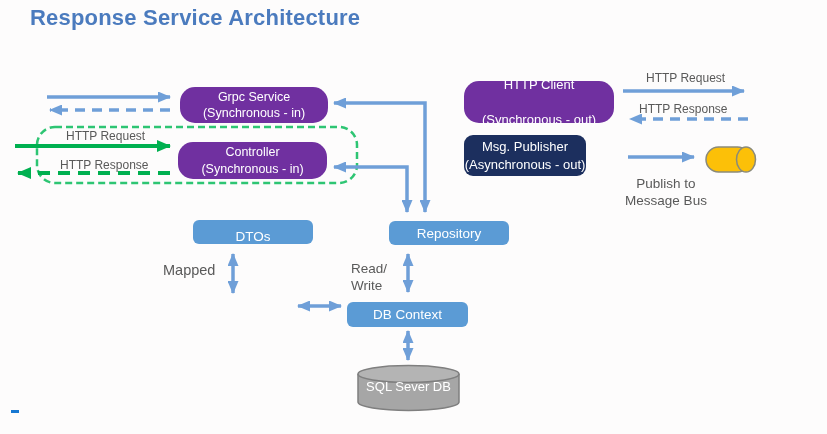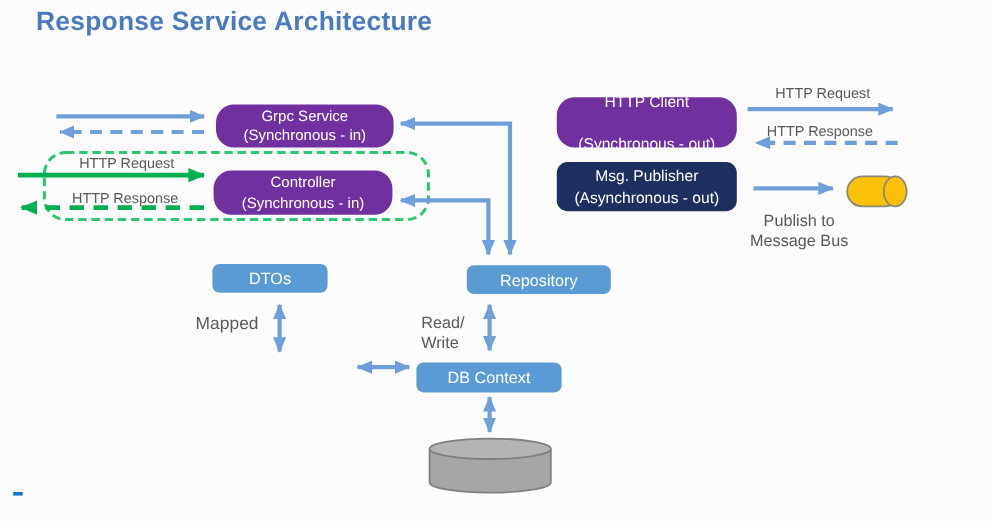--- a/index.html
+++ b/index.html
@@ -11,22 +11,22 @@
   .node{position:absolute;display:flex;flex-direction:column;align-items:center;justify-content:center;color:#fff;text-align:center;}
   .node-2line{border-radius:9px;font-size:12.5px;line-height:16.5px;}
   .node-1line{border-radius:6px;font-size:13.5px;}
   .purple{background:var(--purple);border-radius:15px;}
   .navy{background:var(--navy);}
   .bluebox{background:var(--blue-box);}
 
   .grpc{left:180px;top:87px;width:148px;height:36px;}
   .controller{left:178px;top:142px;width:149px;height:37px;}
   .httpclient{left:464px;top:81px;width:150px;height:42px;font-size:13px;line-height:18px;gap:17px;}
-  .msgpub{left:464px;top:135px;width:150px;height:41px;font-size:13px;line-height:18px;}
-  .dtos{left:177px;top:220px;width:96px;height:24px;}
+  .msgpub{left:464px;top:135px;width:122px;height:41px;font-size:13px;line-height:18px;}
+  .dtos{left:193px;top:220px;width:120px;height:24px;justify-content:flex-end;}
   .repository{left:347px;top:221px;width:120px;height:24px;margin-left:42px;}
   .models{left:177px;top:303px;width:112px;height:24px;}
   .dbcontext{left:347px;top:302px;width:121px;height:25px;}
 
   .lbl{position:absolute;color:var(--gray-text);font-size:12px;white-space:nowrap;}
   .lbl-req-left{left:66px;top:129px;}
   .lbl-resp-left{left:60px;top:158px;}
   .lbl-req-right{left:646px;top:71px;}
   .lbl-resp-right{left:639px;top:102px;}
   .lbl-mapped{left:163px;top:262px;font-size:14.5px;}
@@ -124,20 +124,21 @@
 
   <div class="node node-1line bluebox repository">
     <span>Repository</span>
   </div>
 
 
   <div class="node node-1line bluebox dbcontext">
     <span>DB Context</span>
   </div>
 
+  <div class="sql-label">SQL Sever DB</div>
 
   <div class="lbl lbl-req-left">HTTP Request</div>
   <div class="lbl lbl-resp-left">HTTP Response</div>
   <div class="lbl lbl-req-right">HTTP Request</div>
   <div class="lbl lbl-resp-right">HTTP Response</div>
   <div class="lbl lbl-mapped">Mapped</div>
   <div class="lbl lbl-readwrite">
     <div>Read/</div>
     <div>Write</div>
   </div>

